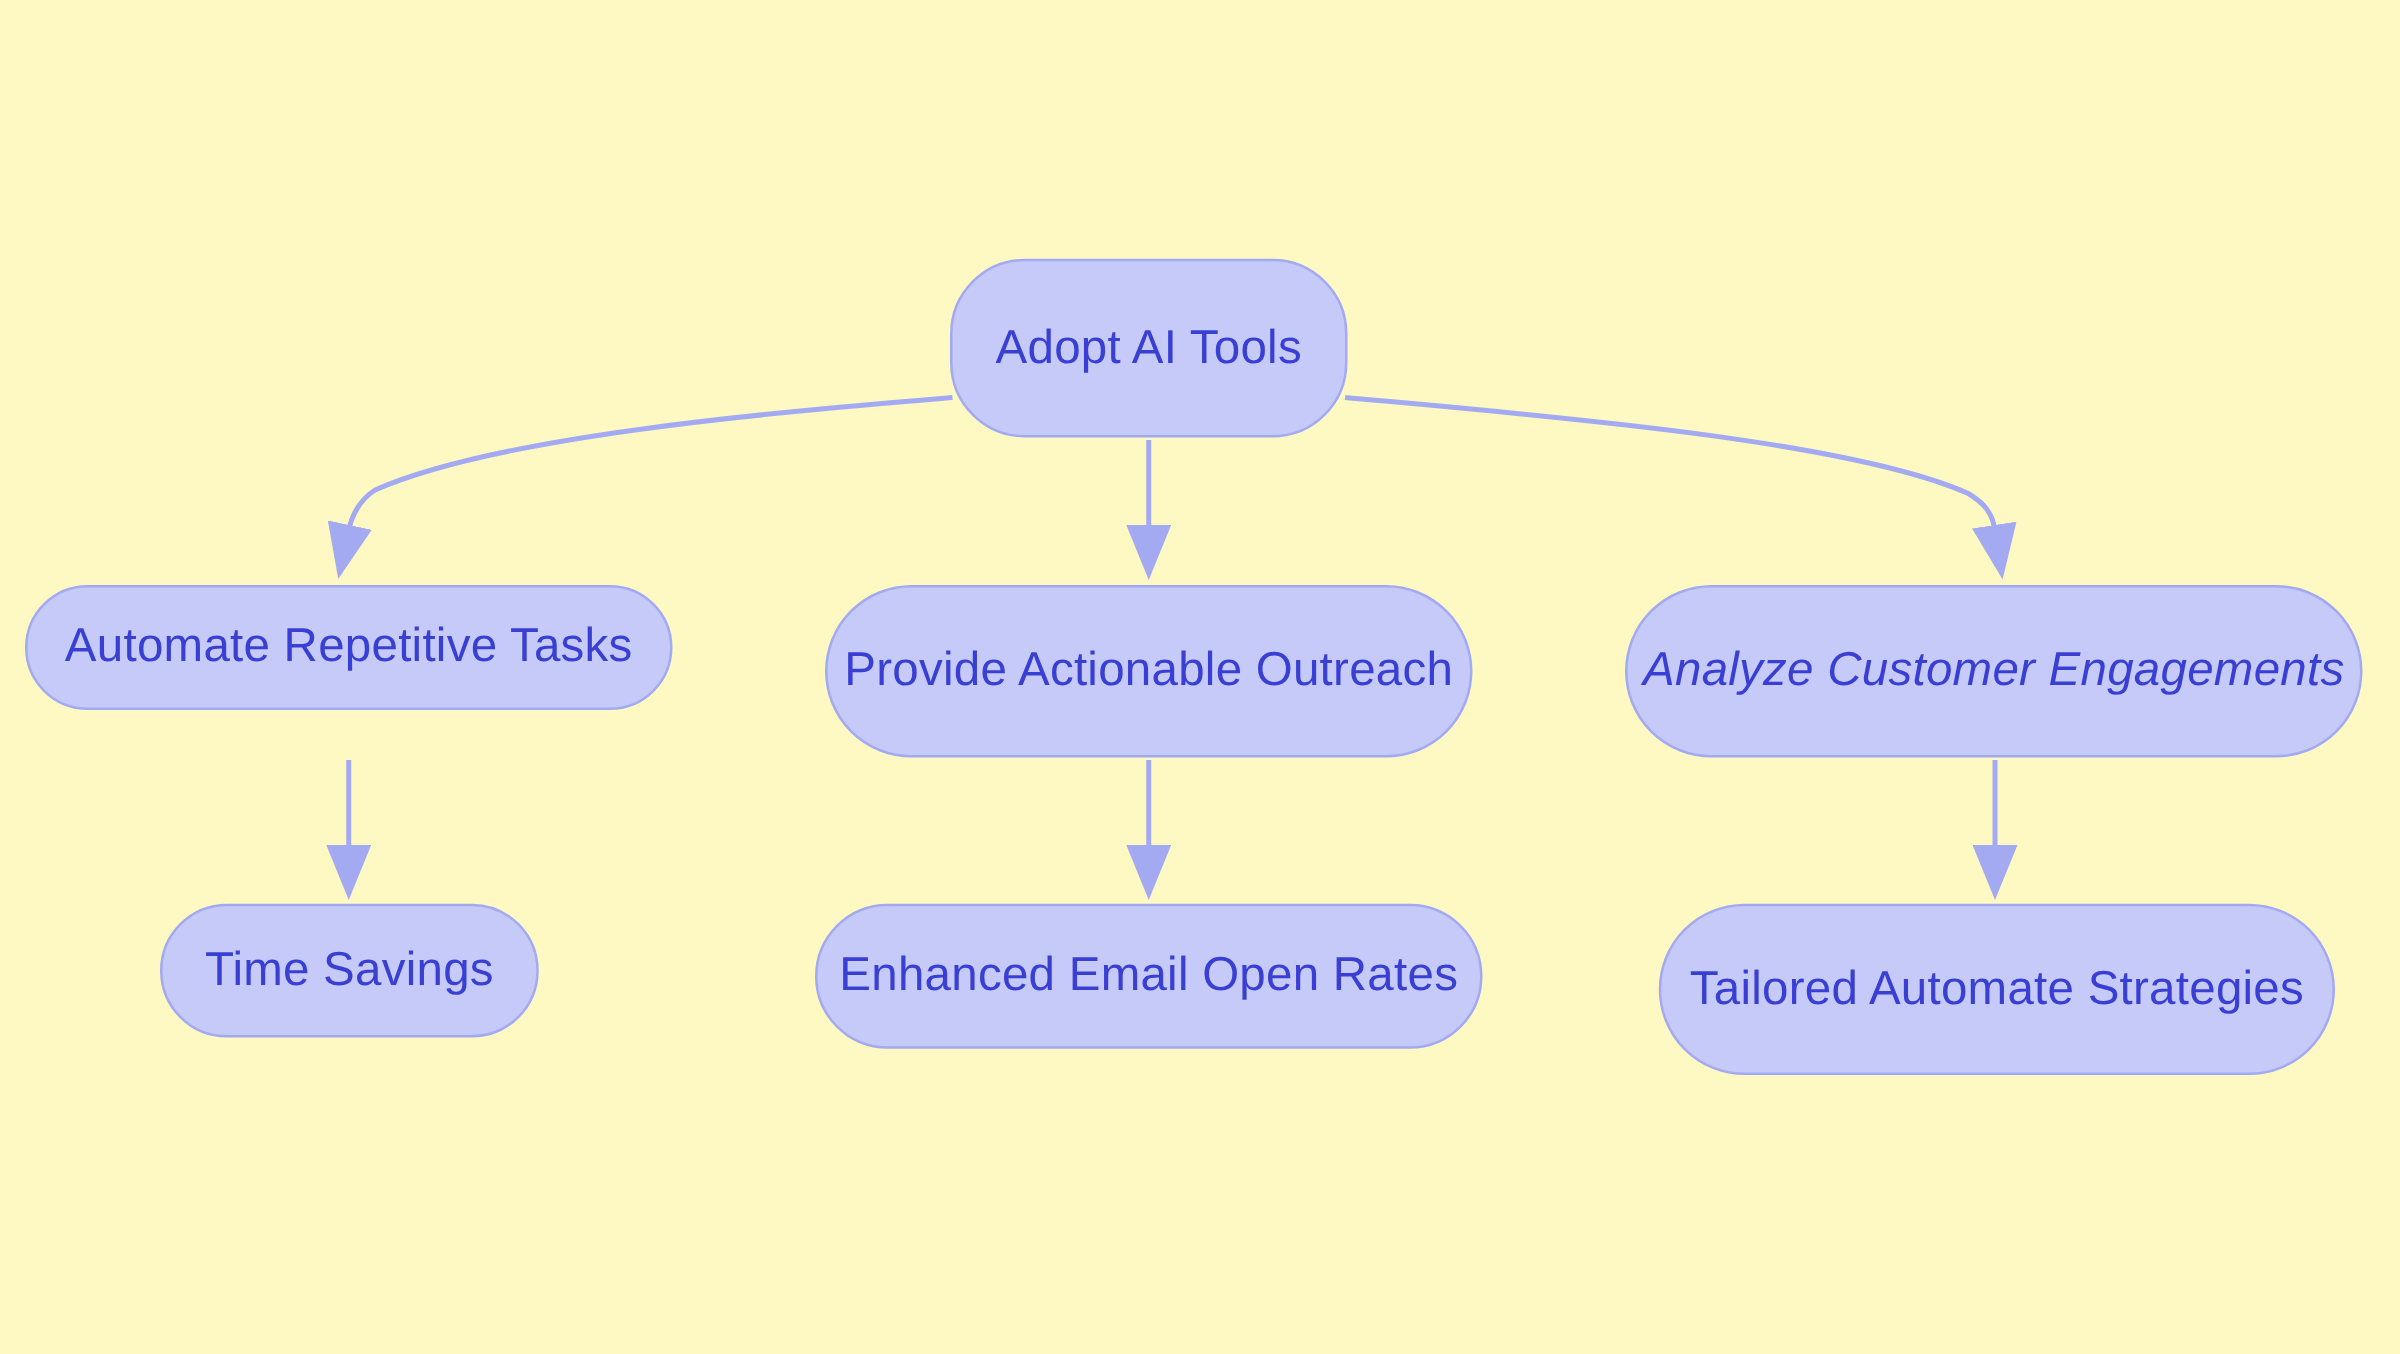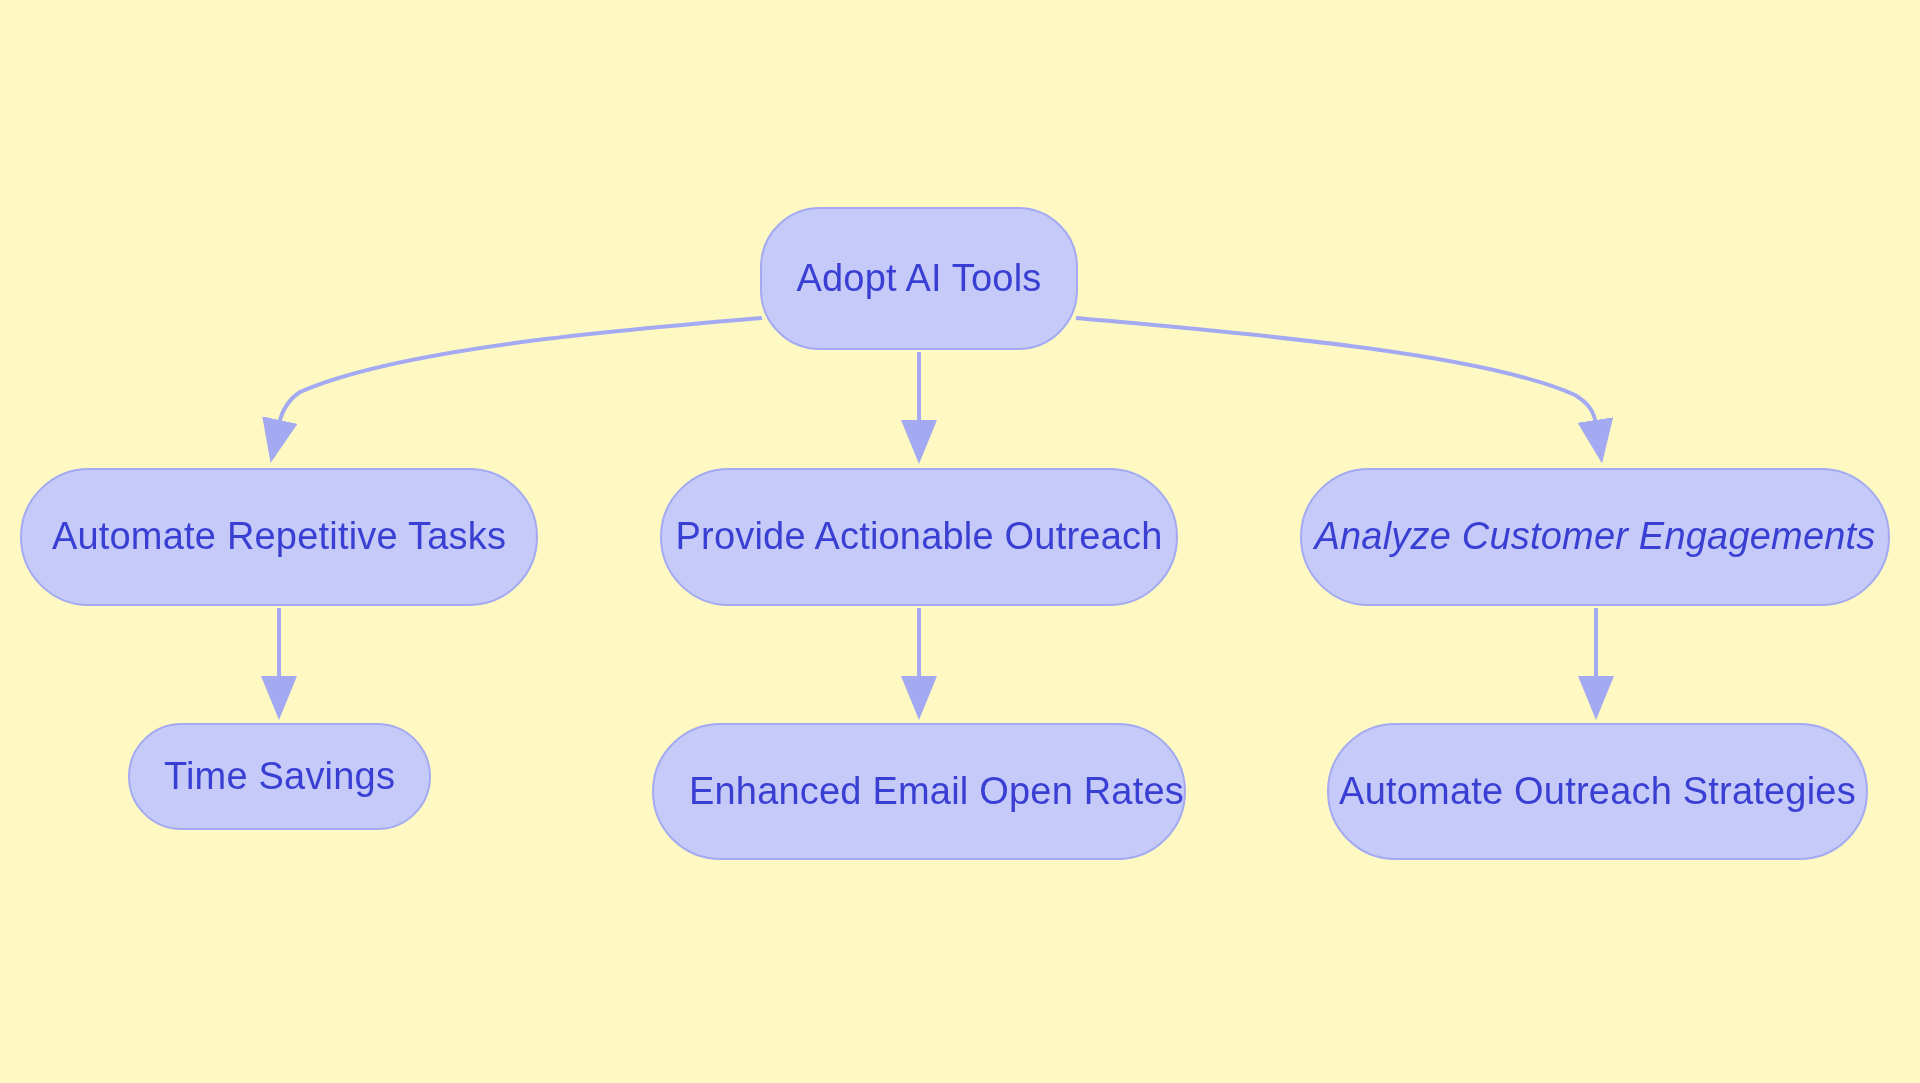--- a/index.html
+++ b/index.html
@@ -53,21 +53,21 @@
     top: 207px;
     width: 318px;
     height: 143px;
     border-radius: 60px;
   }
   
   #node-automate-repetitive-tasks {
     left: 20px;
     top: 468px;
     width: 518px;
-    height: 138px;
+    height: 100px;
   }
   #node-provide-actionable-insights {
     left: 660px;
     top: 468px;
     width: 518px;
     height: 138px;
   }
   #node-analyze-customer-engagements {
     left: 1300px;
     top: 468px;
@@ -79,22 +79,21 @@
   #node-time-savings {
     left: 128px;
     top: 723px;
     width: 303px;
     height: 107px;
   }
   #node-enhanced-email-open-rates {
     left: 652px;
     top: 723px;
     width: 534px;
-    height: 137px;
-    justify-content: flex-end;
+    height: 116px;
   }
   #node-tailored-outreach-strategies {
     left: 1327px;
     top: 723px;
     width: 541px;
     height: 137px;
   }
 </style>
 </head>
 <body>
@@ -139,16 +138,16 @@
 
   <div class="node" id="node-time-savings">
     <span class="node-label">Time Savings</span>
   </div>
 
   <div class="node" id="node-enhanced-email-open-rates">
     <span class="node-label">Enhanced Email Open Rates</span>
   </div>
 
   <div class="node" id="node-tailored-outreach-strategies">
-    <span class="node-label">Automate Outreach Strategies</span>
+    <span class="node-label">Tailored Automate Strategies</span>
   </div>
 
 </div>
 
 </body></html>

